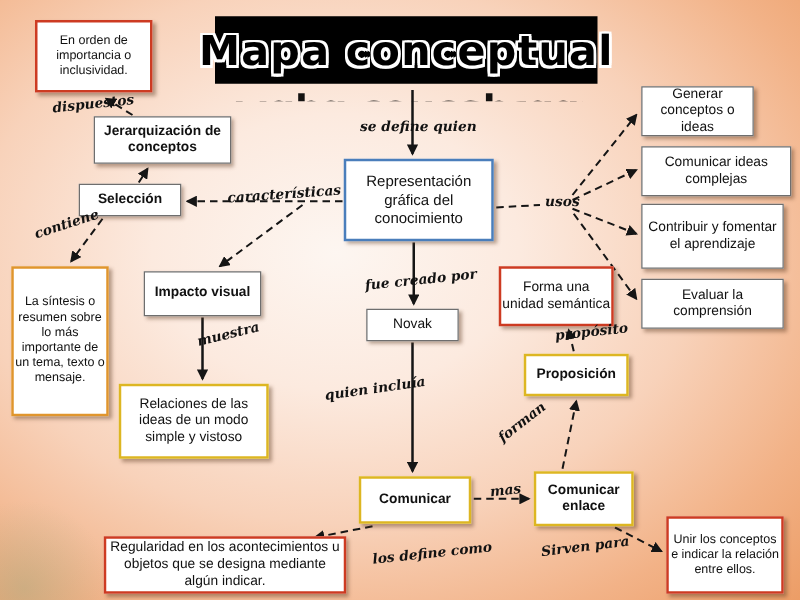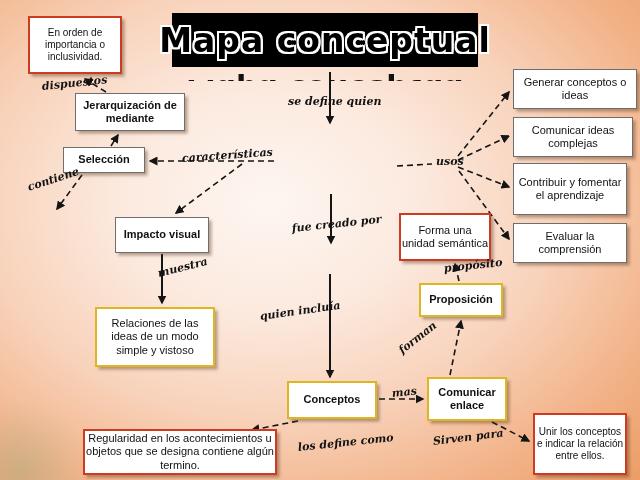--- a/index.html
+++ b/index.html
@@ -86,31 +86,34 @@
     <path class="dashed-edge" d="M450,375 L461,321" marker-end="url(#ah)"></path>
     <path class="dashed-edge" d="M459,281 L455,264" marker-end="url(#ah)"></path>
     <path class="dashed-edge" d="M397,166 L432,164"></path>
     <path class="dashed-edge" d="M458,156 L509,92" marker-end="url(#ah)"></path>
     <path class="dashed-edge" d="M458,160 L509,136" marker-end="url(#ah)"></path>
     <path class="dashed-edge" d="M458,167 L509,187" marker-end="url(#ah)"></path>
     <path class="dashed-edge" d="M459,171 L509,239" marker-end="url(#ah)"></path>
   </svg>
 
   <div class="node b-red fs10" style="left:28px;  top:16px;  width:94px;  height:58px;">En orden de importancia o inclusividad.</div>
-  <div class="node b-black bold" style="left:75px;  top:93px;  width:110px; height:38px;">Jerarquización de mediante</div>
+  <div class="node b-black bold" style="left:75px;  top:93px;  width:110px; height:38px;">Jerarquización de conceptos</div>
   <div class="node b-black bold" style="left:63px;  top:147px; width:82px;  height:26px;">Selección</div>
+  <div class="node b-orange fs10" style="left:9px;  top:213px; width:78px;  height:120px;">La síntesis o resumen sobre lo más importante de un tema, texto o mensaje.</div>
   <div class="node b-black bold" style="left:115px; top:217px; width:94px;  height:36px;">Impacto visual</div>
   <div class="node b-yellow" style="left:95px;  top:307px; width:120px; height:60px;">Relaciones de las ideas de un modo simple y vistoso</div>
-  <div class="node b-yellow bold" style="left:287px; top:381px; width:90px; height:38px;">Conceptos</div>
-  <div class="node b-red" style="left:83px;  top:429px; width:194px; height:46px;">Regularidad en los acontecimientos u objetos que se designa contiene algún termino.</div>
+  <div class="node b-blue fs12" style="left:275px; top:127px; width:120px; height:66px;">Representación gráfica del conocimiento</div>
+  <div class="node b-black" style="left:293px; top:247px; width:74px;  height:26px;">Novak</div>
+  <div class="node b-yellow bold" style="left:287px; top:381px; width:90px; height:38px;">Comunicar</div>
+  <div class="node b-red" style="left:83px;  top:429px; width:194px; height:46px;">Regularidad en los acontecimientos u objetos que se designa mediante algún indicar.</div>
   <div class="node b-yellow bold" style="left:427px; top:377px; width:80px; height:44px;">Comunicar enlace</div>
   <div class="node b-red fs10" style="left:533px; top:413px; width:94px;  height:62px;text-align:center;">Unir los conceptos e indicar la relación entre ellos.</div>
   <div class="node b-yellow bold" style="left:419px; top:283px; width:84px; height:34px;">Proposición</div>
   <div class="node b-red" style="left:399px; top:213px; width:92px;  height:48px;">Forma una unidad semántica</div>
-  <div class="node b-black" style="left:513px; top:69px;  width:124px; height:40px;">Generar conceptos o ideas</div>
+  <div class="node b-black" style="left:513px; top:69px;  width:90px; height:40px;">Generar conceptos o ideas</div>
   <div class="node b-black" style="left:513px; top:117px; width:120px; height:40px;">Comunicar ideas complejas</div>
   <div class="node b-black" style="left:513px; top:163px; width:114px; height:52px;">Contribuir y fomentar el aprendizaje</div>
   <div class="node b-black" style="left:513px; top:223px; width:114px; height:40px;">Evaluar la comprensión</div>
 
   <div class="elabel" style="left:42px;  top:80px;  transform:rotate(-6deg);">dispuestos</div>
   <div class="elabel" style="left:288px; top:95px;">se define quien</div>
   <div class="elabel" style="left:182px; top:152px; transform:rotate(-4deg);">características</div>
   <div class="elabel" style="left:28px;  top:181px; transform:rotate(-18deg);">contiene</div>
   <div class="elabel" style="left:158px; top:267px; transform:rotate(-14deg);">muestra</div>
   <div class="elabel" style="left:292px; top:222px; transform:rotate(-6deg);">fue creado por</div>

